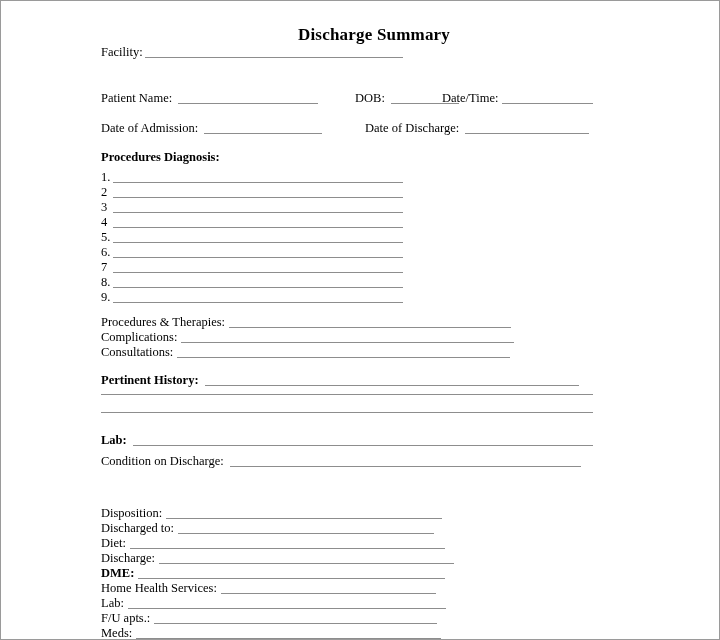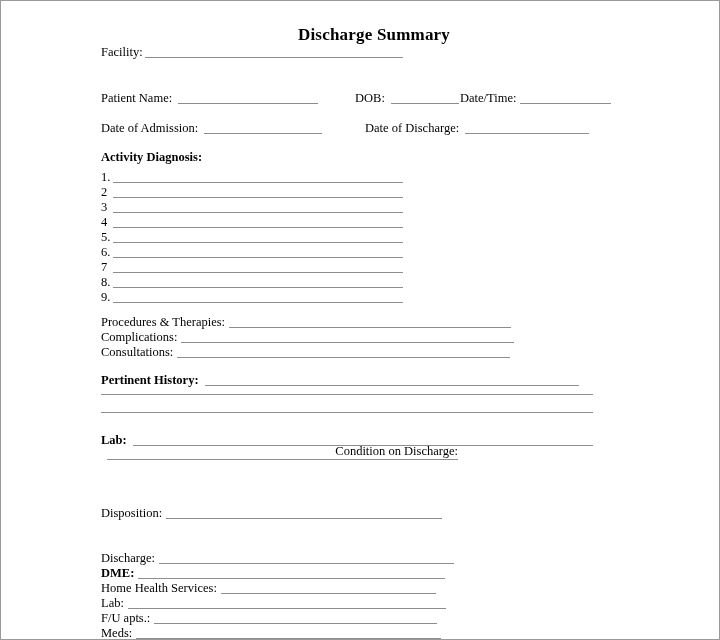--- a/index.html
+++ b/index.html
@@ -81,36 +81,36 @@
   </div>
 
   <div class="row" style="top:90px;">
     <span class="lbl">Patient Name:</span>
     <span class="rule" style="width:140px; margin-left:6px;"></span>
   </div>
   <div class="row" style="top:90px; left:326px;margin-left:28px;">
     <span class="lbl">DOB:</span>
     <span class="rule" style="width:68px; margin-left:6px;"></span>
   </div>
-  <div class="row" style="top:90px; left:441px;margin-left:18px;">
+  <div class="row" style="top:90px; left:441px;">
     <span class="lbl">Date/Time:</span>
     <span class="rule" style="width:91px; margin-left:4px;"></span>
   </div>
 
   <div class="row" style="top:120px;">
     <span class="lbl">Date of Admission:</span>
     <span class="rule" style="width:118px; margin-left:6px;"></span>
   </div>
   <div class="row" style="top:120px; left:364px;text-align:right;">
     <span class="lbl">Date of Discharge:</span>
     <span class="rule" style="width:124px; margin-left:6px;"></span>
   </div>
 
   <div class="row" style="top:149px;">
-    <span class="lbl bold">Activity Diagnosis:</span>
+    <span class="lbl bold">Procedures Diagnosis:</span>
   </div>
 
   <div class="line-row" style="top:169px;">
     <span class="num">1.</span>
     <span class="rule" style="width:290px;"></span>
   </div>
   <div class="line-row" style="top:184px;">
     <span class="num">2</span>
     <span class="rule" style="width:290px;"></span>
   </div>
@@ -165,29 +165,37 @@
   </div>
   <div class="line-row" style="top:411px;">
     <span class="rule" style="width:492px;"></span>
   </div>
 
   <div class="line-row" style="top:432px;">
     <span class="lbl bold">Lab:</span>
     <span class="rule" style="width:460px; margin-left:6px;"></span>
   </div>
 
-  <div class="line-row" style="top:443px;flex-direction:column;">
+  <div class="line-row" style="top:453px;">
     <span class="lbl">Condition on Discharge:</span>
     <span class="rule" style="width:351px; margin-left:6px;"></span>
   </div>
 
   <div class="line-row" style="top:505px;">
     <span class="lbl">Disposition:</span>
     <span class="rule" style="width:276px; margin-left:4px;"></span>
   </div>
+  <div class="line-row" style="top:520px;">
+    <span class="lbl">Discharged to:</span>
+    <span class="rule" style="width:256px; margin-left:4px;"></span>
+  </div>
+  <div class="line-row" style="top:535px;">
+    <span class="lbl">Diet:</span>
+    <span class="rule" style="width:315px; margin-left:4px;"></span>
+  </div>
   <div class="line-row" style="top:550px;">
     <span class="lbl">Discharge:</span>
     <span class="rule" style="width:295px; margin-left:4px;"></span>
   </div>
   <div class="line-row" style="top:565px;font-weight:bold;">
     <span class="lbl">DME:</span>
     <span class="rule" style="width:307px; margin-left:4px;"></span>
   </div>
   <div class="line-row" style="top:580px;">
     <span class="lbl">Home Health Services:</span>

